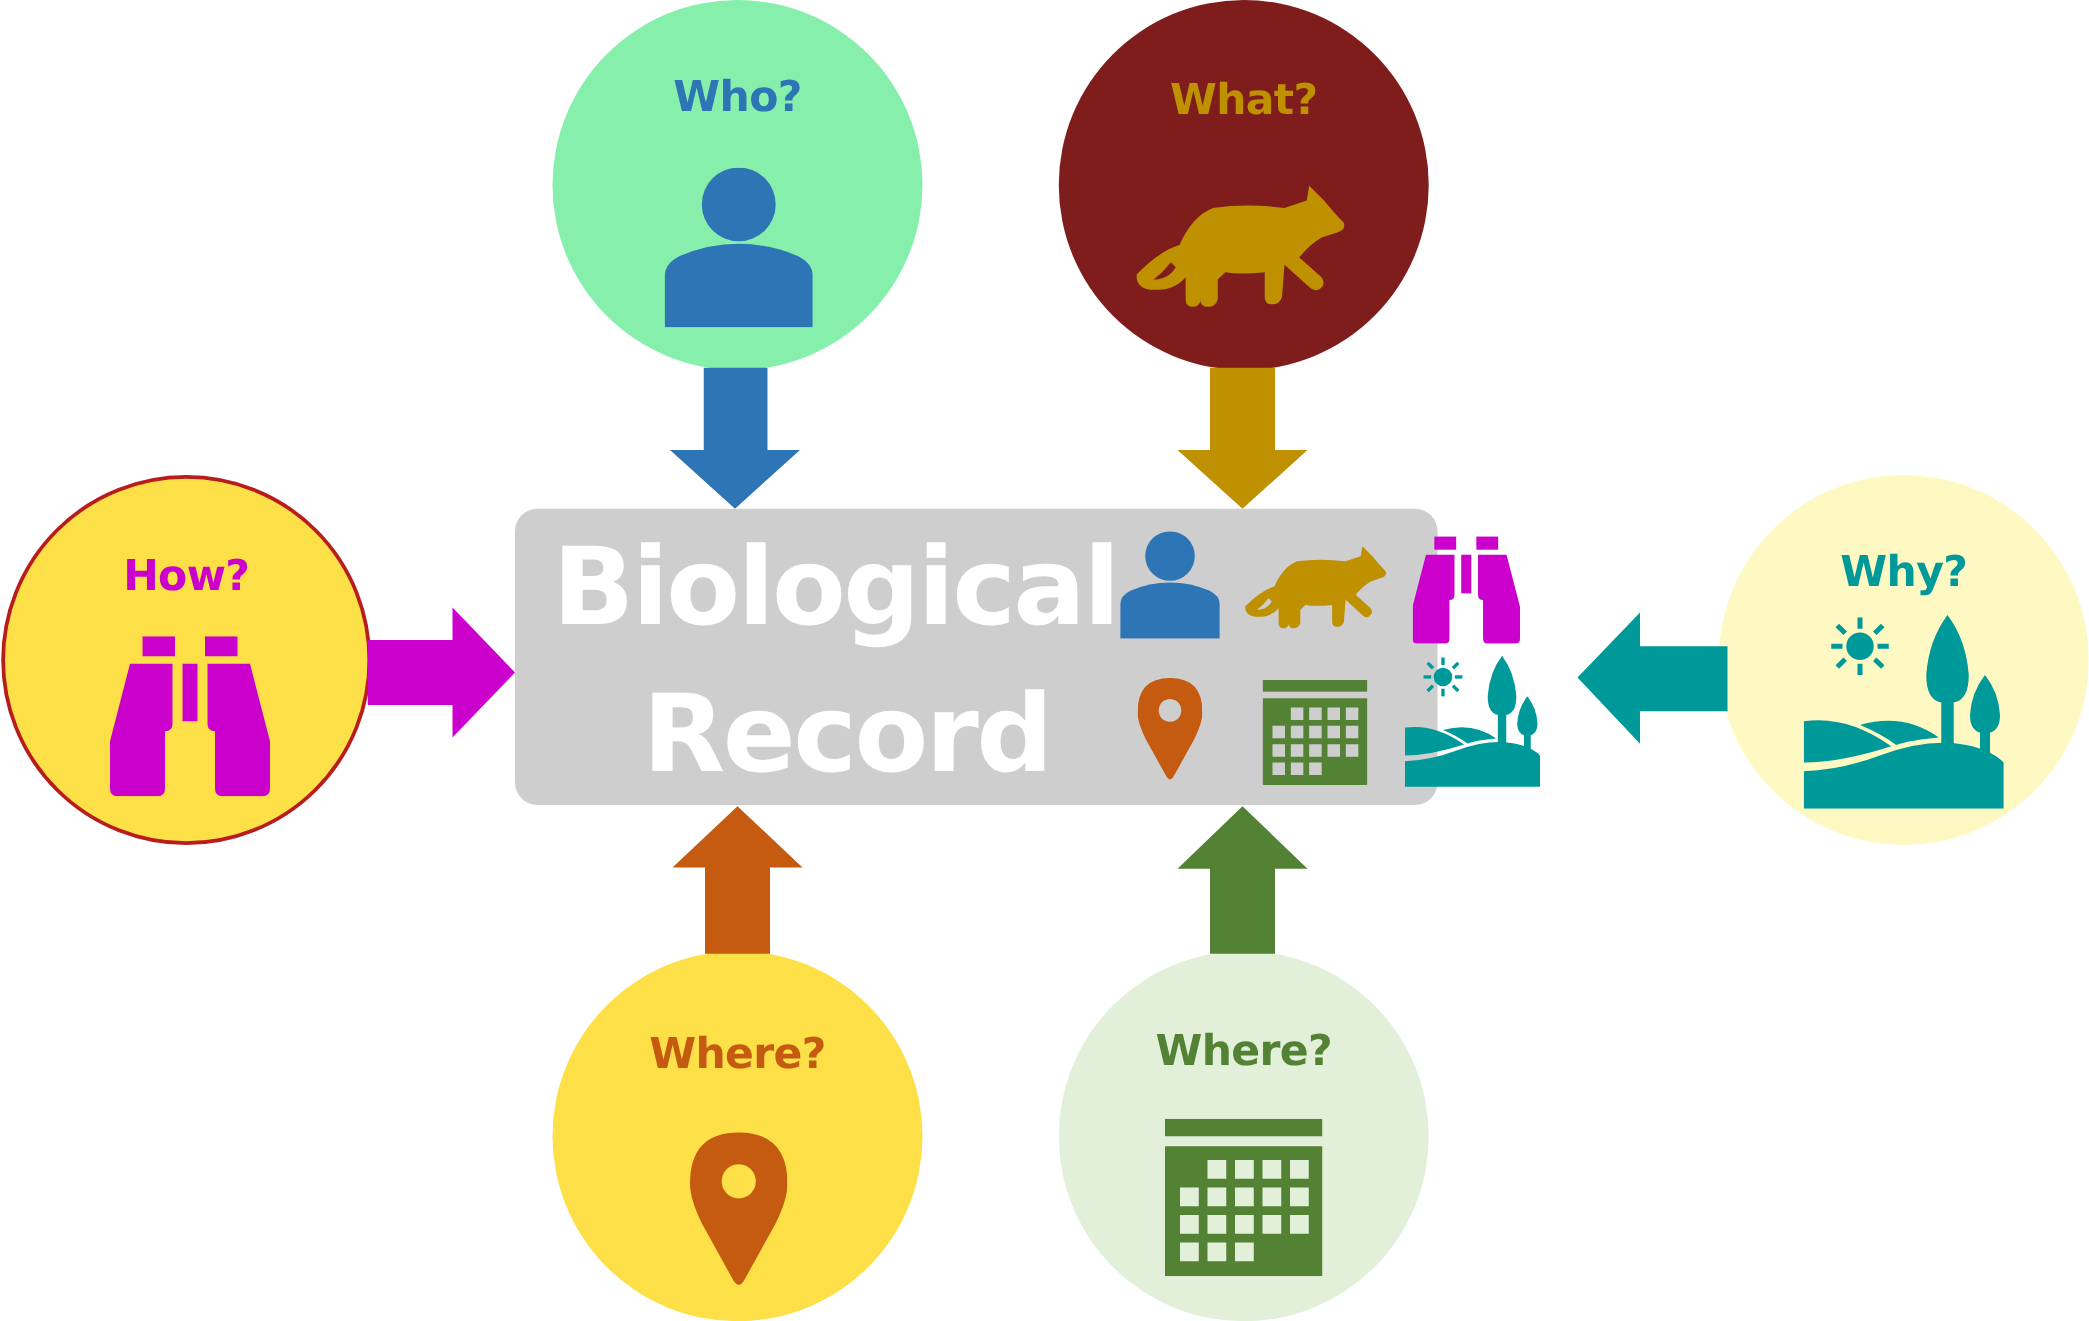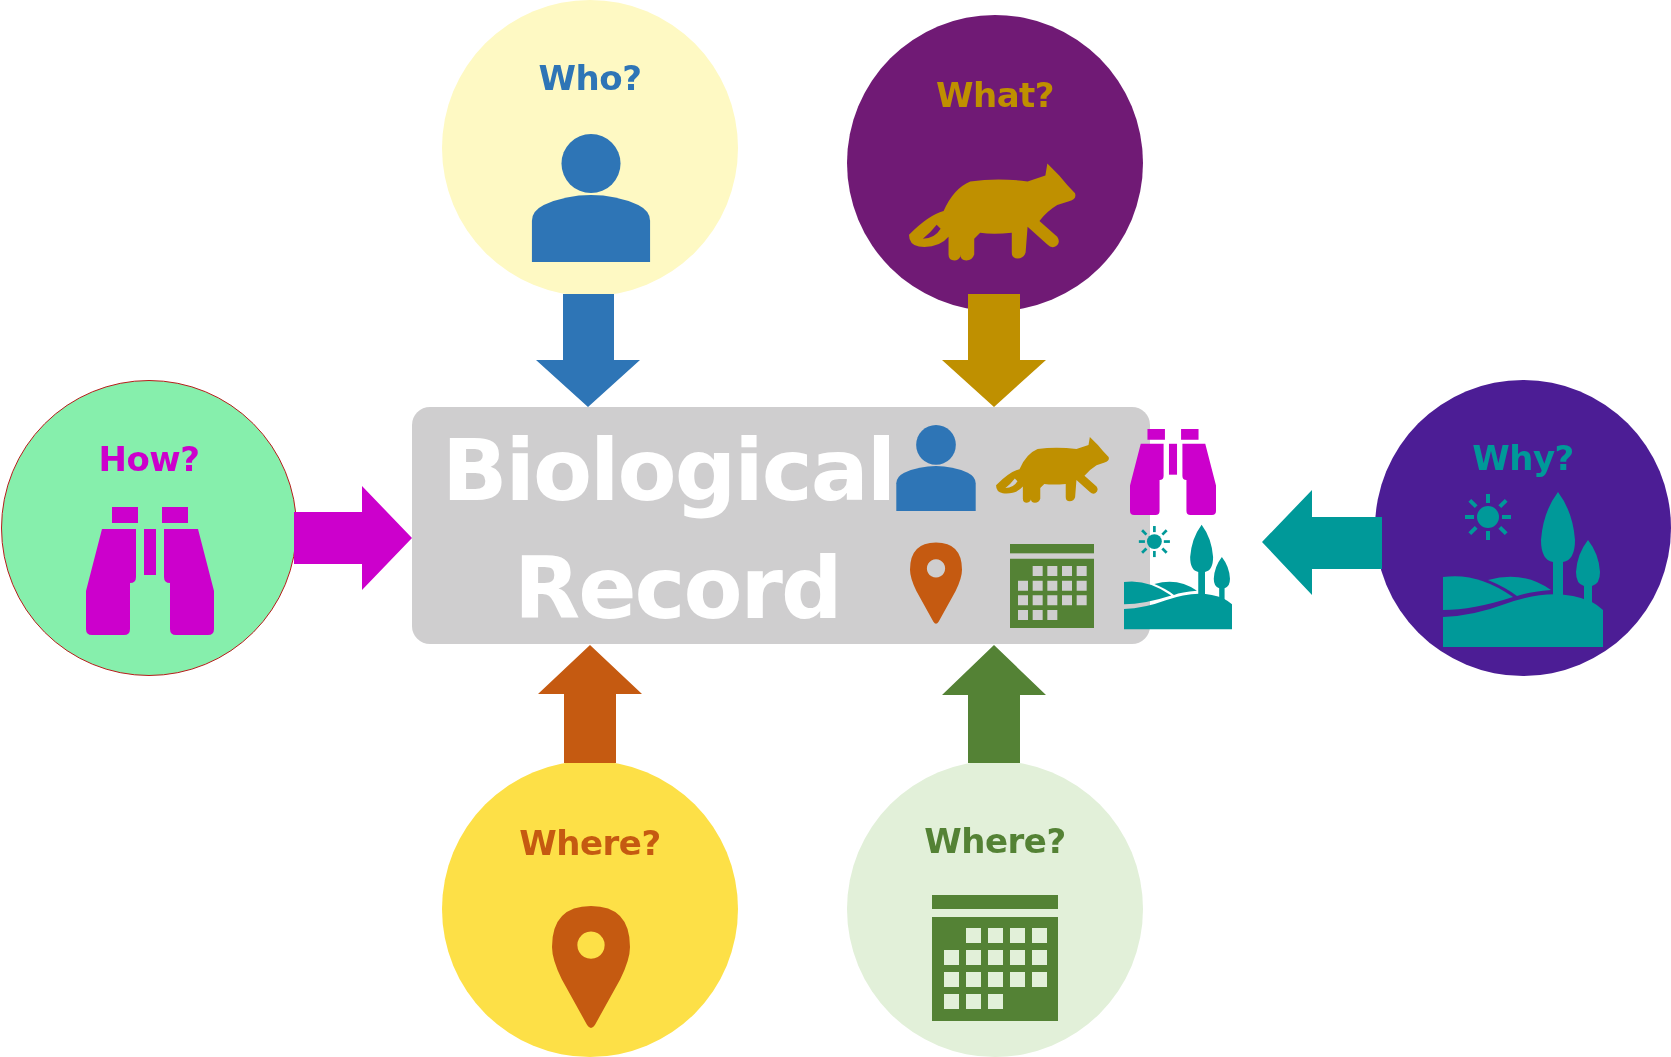--- a/index.html
+++ b/index.html
@@ -60,51 +60,51 @@
       </g>
       <path d="M115 0 Q100 20 98 48 Q98 68 110 70 L110 110 L120 110 L120 70 Q132 68 132 48 Q130 20 115 0 Z"></path>
       <path d="M145 48 Q134 62 133 80 Q133 92 141 94 L141 120 L149 120 L149 94 Q157 92 157 80 Q156 62 145 48 Z"></path>
       <path d="M0 85 Q35 80 70 105 Q30 118 0 118 Z"></path>
       <path d="M45 88 Q80 78 108 98 Q85 100 74 104 Q62 95 45 88 Z"></path>
       <path d="M0 125 Q30 124 62 112 Q100 98 130 104 Q150 108 160 118 L160 155 L0 155 Z"></path>
     </symbol>
   </defs>
 </svg>
 
-<div class="circle" style="left:442px;top:0px;background:#fef9c3;">
+<div class="circle" style="left:442px;top:0px;background:#86efac;">
   <div class="label" style="top:58px;color:#2e75b6;">Who?</div>
   <svg class="icon" style="left:88px;top:134px;fill:#2e75b6;" width="122" height="128">
       <use href="#sym-person"></use>
     </svg>
 </div>
 <svg class="arrow" style="left:535px;top:294px;" width="106" height="114">
   <polygon points="28,0 79,0 79,66 105,66 53,113 1,66 28,66" fill="#2e75b6"></polygon>
 </svg>
 
-<div class="circle" style="left:847px;top:15px;background:#701a75;">
+<div class="circle" style="left:847px;top:0px;background:#7f1d1d;">
   <div class="label" style="top:60px;color:#bf9000;">What?</div>
   <svg class="icon" style="left:62px;top:148px;fill:#bf9000;" width="168" height="100">
       <use href="#sym-fox"></use>
     </svg>
 </div>
 <svg class="arrow" style="left:941px;top:294px;" width="106" height="114">
   <polygon points="27,0 79,0 79,66 105,66 53,113 1,66 27,66" fill="#bf9000"></polygon>
 </svg>
 
-<div class="circle" style="left:1px;top:380px;background:#86efac;border:1px solid #b91c1c;box-sizing:border-box;">
+<div class="circle" style="left:1px;top:380px;background:#fde047;border:3px solid #b91c1c;box-sizing:border-box;">
   <div class="label" style="top:58px;color:#cc00cc;">How?</div>
   <svg class="icon" style="left:84px;top:126px;fill:#cc00cc;" width="128" height="128">
       <use href="#sym-binoculars"></use>
     </svg>
 </div>
 <svg class="arrow" style="left:294px;top:485px;" width="120" height="106">
   <polygon points="0,27 68,27 68,1 118,53 68,105 68,79 0,79" fill="#cc00cc"></polygon>
 </svg>
 
-<div class="circle" style="left:1375px;top:380px;background:#4c1d95;">
+<div class="circle" style="left:1375px;top:380px;background:#fef9c3;">
   <div class="label" style="top:58px;color:#009999;">Why?</div>
   <svg class="icon" style="left:68px;top:112px;fill:#009999;" width="160" height="155">
       <use href="#sym-landscape"></use>
     </svg>
 </div>
 <svg class="arrow" style="left:1261px;top:489px;" width="122" height="108">
   <polygon points="121,28 51,28 51,1 1,53 51,106 51,80 121,80" fill="#009999"></polygon>
 </svg>
 
 <div class="circle" style="left:442px;top:761px;background:#fde047;">

